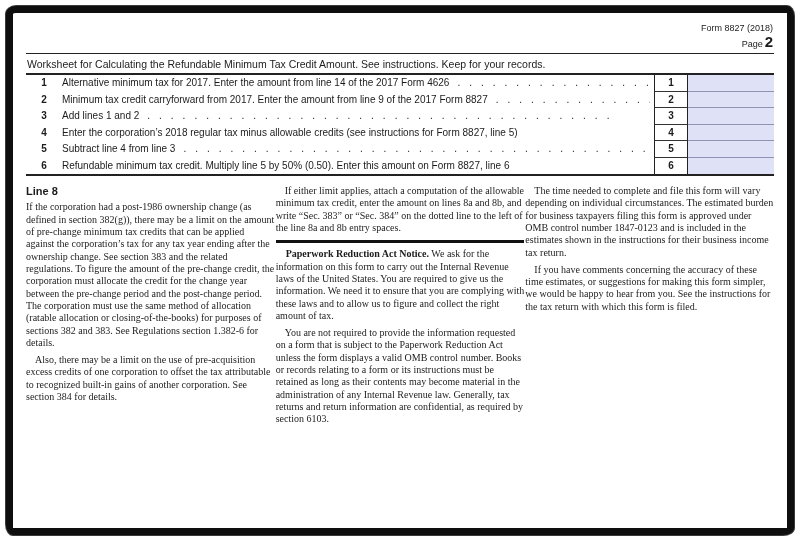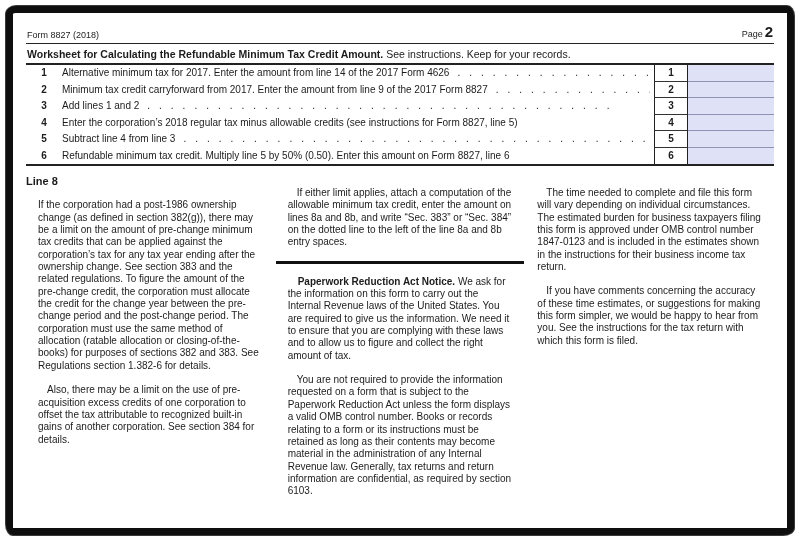--- a/index.html
+++ b/index.html
@@ -1,41 +1,41 @@
 <!DOCTYPE html>
 <html><head>
 <meta charset="utf-8">
 <style>
   html,body{margin:0;padding:0;background:#ffffff;}
   body{width:800px;height:541px;overflow:hidden;font-family:"Liberation Sans","DejaVu Sans",sans-serif;color:#1c1c1c;}
   .frame{box-sizing:border-box;width:788px;height:529px;margin:6px;border:7px solid #0e0e0e;border-radius:10px 7px 11px 7px / 8px 10px 7px 11px;background:#ffffff;padding:8px 13px 10px 13px;box-shadow:0 0 0 1px #3a3a3a;}
   
-  .hdr{display:flex;justify-content:space-between;align-items:flex-end;padding:2px 1px 3px 1px;border-bottom:1.5px solid #222;}
+  .hdr{display:flex;justify-content:space-between;align-items:flex-end;padding:2px 1px 3px 1px;border-bottom:1.5px solid #222;flex-direction:column;}
   .form-no{font-size:9px;}
   .pg{font-size:9px;}
   .pg b{font-size:15px;font-weight:bold;margin-left:2px;}
   
   .title-row{font-size:10.5px;padding:3.5px 1px;border-bottom:2px solid #222;}
-  .title-row b{font-weight:bold;}
+  .title-row b{font-weight:normal;}
   
   .ws-table{border-bottom:2.5px solid #222;}
   .ws-row{display:flex;align-items:stretch;height:16.5px;line-height:16.5px;white-space:nowrap;font-size:10px;}
   .ws-ln{width:36px;text-align:center;font-weight:bold;flex:0 0 auto;}
   .ws-desc{flex:1 1 auto;display:flex;overflow:hidden;padding-right:4px;}
   .ws-desc .txt{flex:0 0 auto;}
   .leader{flex:1 1 auto;overflow:hidden;white-space:nowrap;letter-spacing:9px;padding-left:8px;color:#1c1c1c;}
   .ws-numbox{width:34px;flex:0 0 auto;text-align:center;font-weight:bold;border-left:1.5px solid #222;border-right:1.5px solid #222;border-bottom:1px solid #333;box-sizing:border-box;}
   .ws-row:last-child .ws-numbox{border-bottom:none;}
   .ws-entry{width:86px;flex:0 0 auto;border-bottom:1px solid #8f92b4;box-sizing:border-box;}
   .ws-row:last-child .ws-entry{border-bottom:none;}
   
   .cols{display:flex;gap:1px;margin-top:9px;}
   .col{flex:1 1 0;font-size:10px;line-height:12.35px;text-align:left;}
   .col h3{font-size:11px;font-weight:bold;margin:0 0 4px 0;}
-  .p{margin:12px;}
+  .p{margin:0;font-family:Liberation Serif, serif;}
   .p + .p{margin-top:4.5px;}
   .indent{text-indent:9px;}
   .rule{border:none;border-top:3px solid #111;margin:6px 0 5px 0;}
   .runin{font-weight:bold;padding-left:10px;}
 </style>
 </head>
 <body>
 
 <div class="frame">
 

